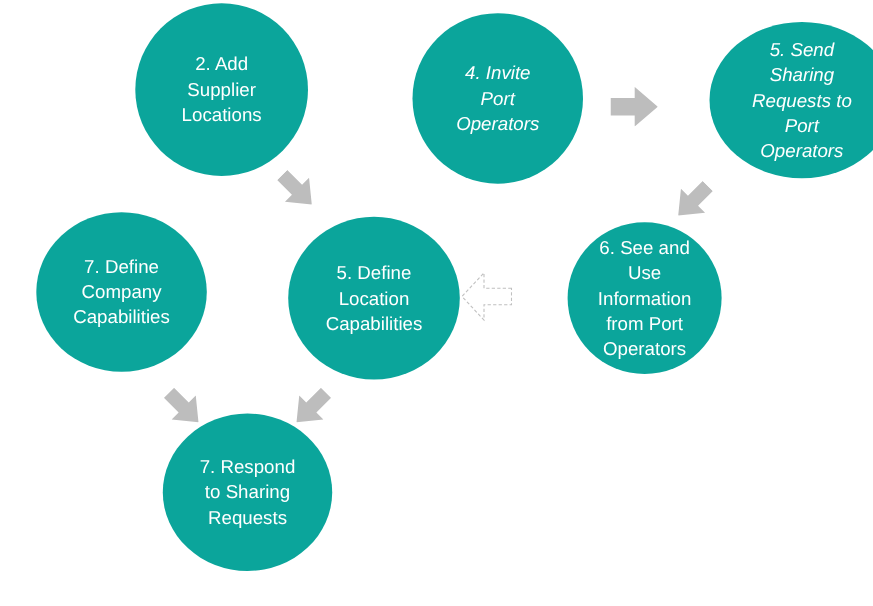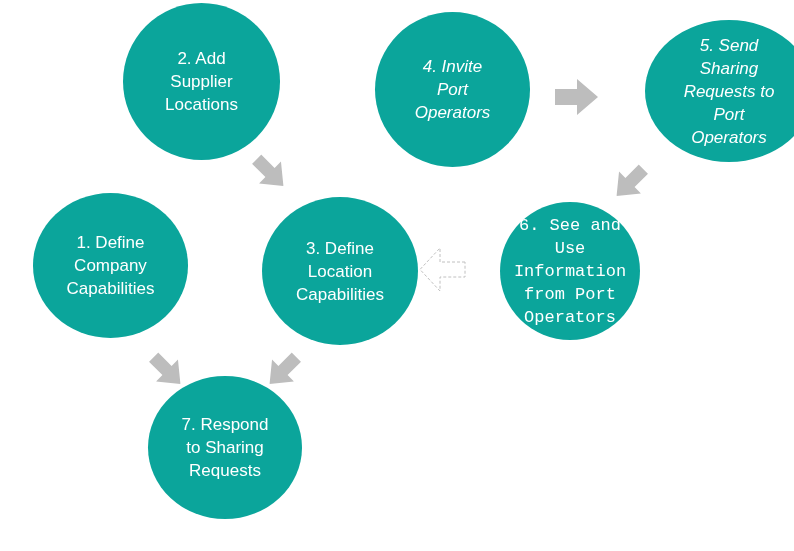--- a/index.html
+++ b/index.html
@@ -42,47 +42,47 @@
     stroke: var(--dashed-arrow-stroke, #C0C0C0);
     stroke-width: 1;
     stroke-dasharray: 3 2;
   }
   
   #node-1 { left: 33px;  top: 193px; width: 155px; height: 145px; }
   #node-2 { left: 123px; top: 3px;   width: 157px; height: 157px; align-items: center; }
   #node-3 { left: 262px; top: 197px; width: 156px; height: 148px; }
   #node-4 { left: 375px; top: 12px;  width: 155px; height: 155px; font-style: italic; }
   #node-5 { left: 645px; top: 20px;  width: 168px; height: 142px; font-style: italic; }
-  #node-6 { left: 500px; top: 202px; width: 140px; height: 138px; font-family: Liberation Mono, monospace; }
+  #node-6 { left: 516px; top: 202px; width: 140px; height: 138px; }
   #node-7 { left: 148px; top: 376px; width: 154px; height: 143px; }
   
   #conn-2-3 { left: 251px; top: 157px; transform: rotate(45deg); }
   #conn-4-5 { left: 555px; top: 79px; }
   #conn-5-6 { left: 611px; top: 167px; transform: rotate(135deg); }
   #conn-6-3 { left: 419px; top: 247px; }
   #conn-1-7 { left: 148px; top: 355px; transform: rotate(45deg); }
   #conn-3-7 { left: 264px; top: 355px; transform: rotate(135deg); }
 </style>
 </head>
 <body>
 
 <div class="canvas">
 
   <div class="flow-node" id="node-1">
-    <span class="node-label">1. Define
+    <span class="node-label">7. Define
 Company
 Capabilities</span>
   </div>
   <div class="flow-node" id="node-2">
     <span class="node-label">2. Add
 Supplier
 Locations</span>
   </div>
   <div class="flow-node" id="node-3">
-    <span class="node-label">3. Define
+    <span class="node-label">5. Define
 Location
 Capabilities</span>
   </div>
   <div class="flow-node" id="node-4">
     <span class="node-label">4. Invite
 Port
 Operators</span>
   </div>
   <div class="flow-node" id="node-5">
     <span class="node-label">5. Send

